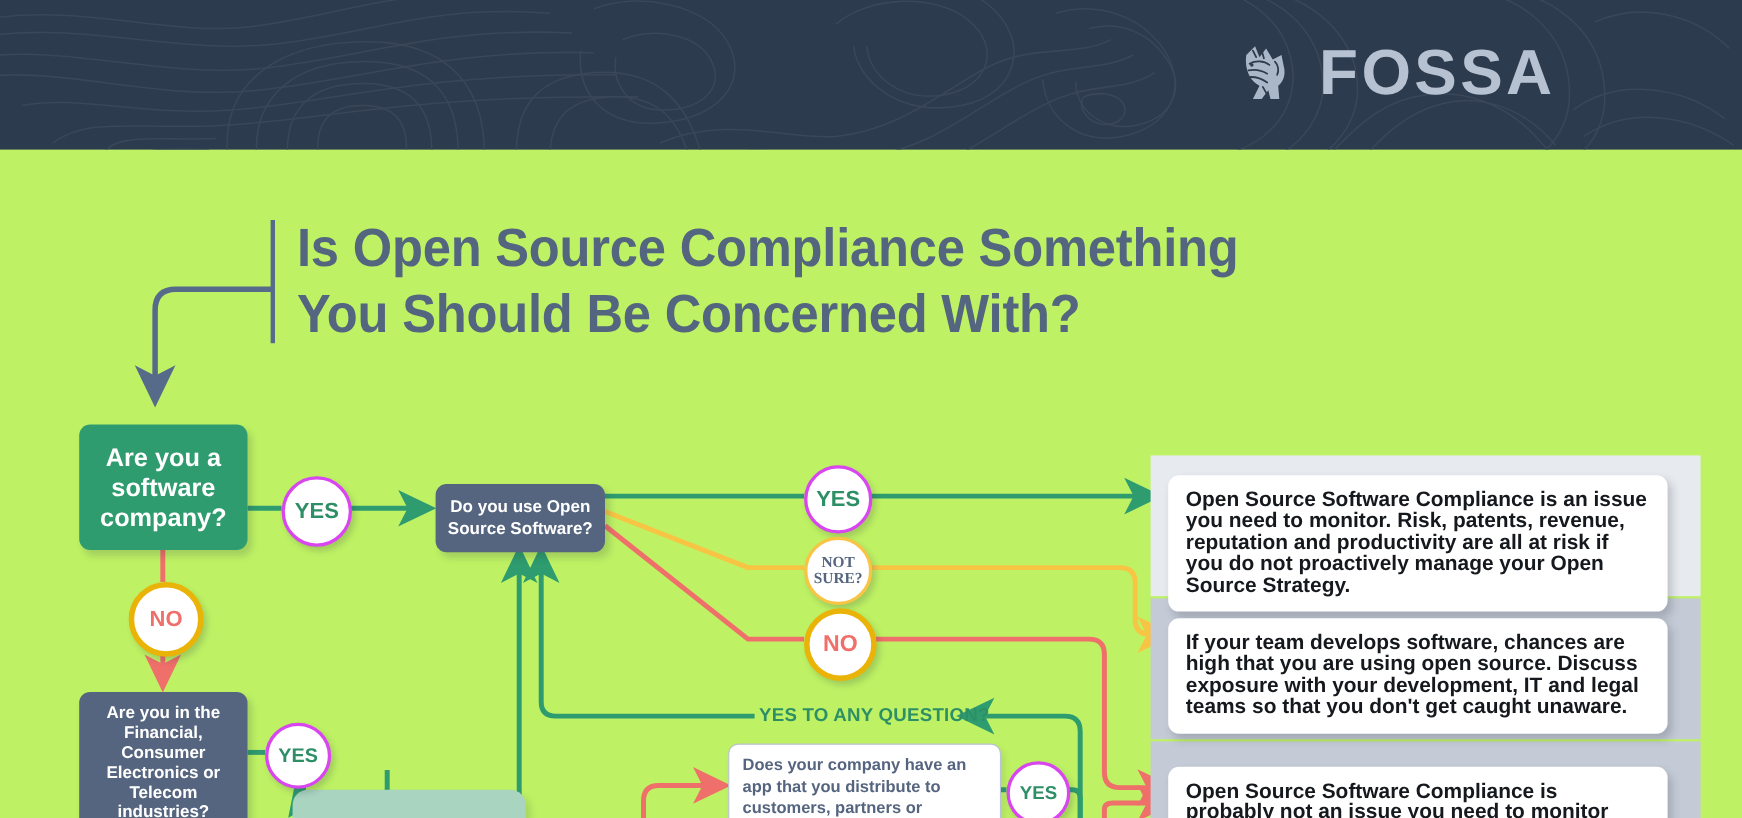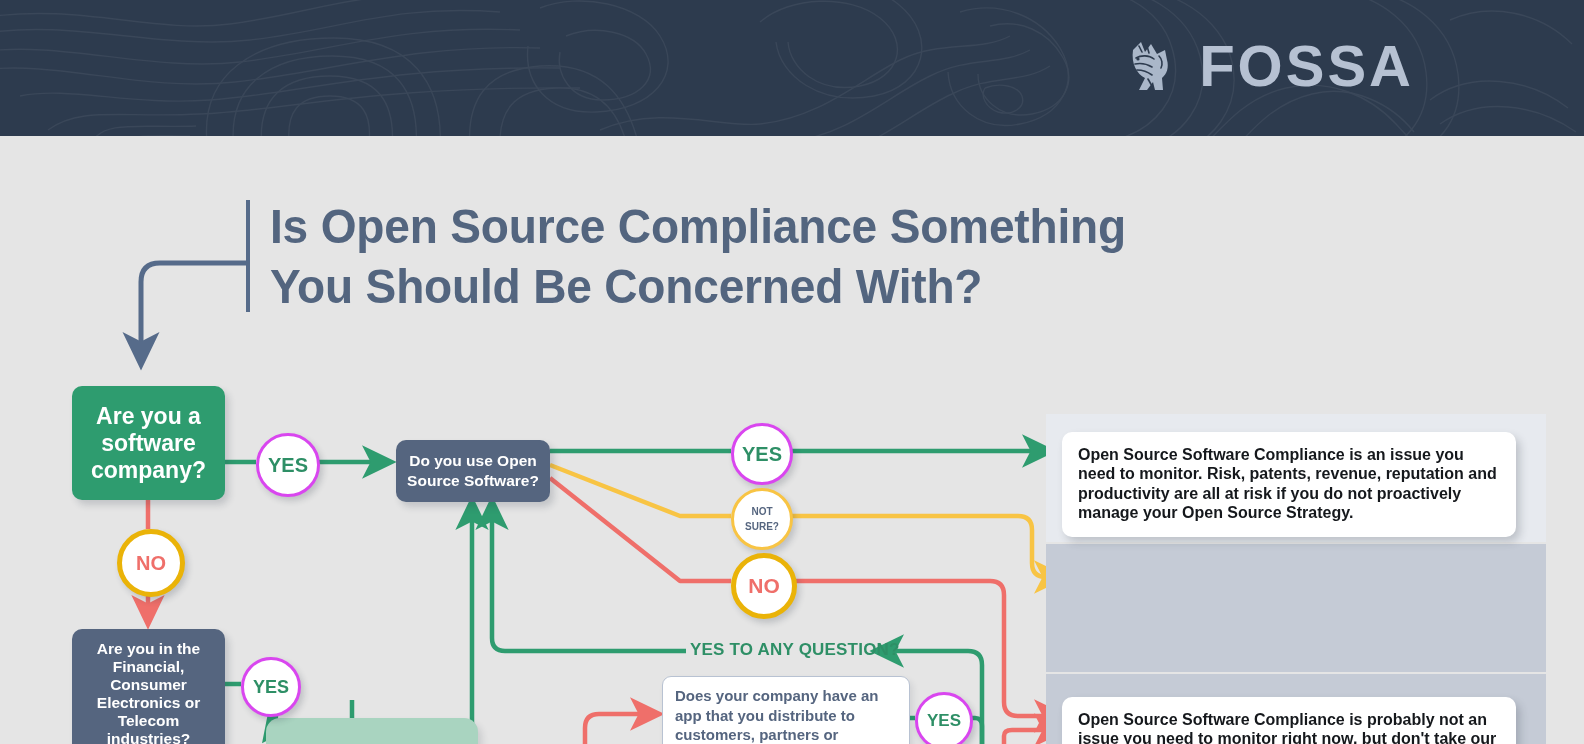--- a/index.html
+++ b/index.html
@@ -2,21 +2,21 @@
 <html><head>
 <meta charset="utf-8">
 <title>Is Open Source Compliance Something You Should Be Concerned With?</title>
 <style>
   html,body{margin:0;padding:0;}
   body{
     width:1584px;height:744px;overflow:hidden;background:#ffffff;
     font-family:"Liberation Sans", sans-serif;
     -webkit-font-smoothing:antialiased;
   }
-  .page{position:relative;width:1584px;height:744px;overflow:hidden;background:#e5e5e5;}
+  .page{position:relative;width:1584px;height:744px;overflow:hidden;background:#bef264;}
 
   
   .header{position:absolute;left:0;top:0;width:1584px;height:136px;background:#2d3b4e;overflow:hidden;}
   .header .topo{position:absolute;left:0;top:0;width:1584px;height:136px;opacity:1;}
   .brand{position:absolute;right:170px;top:34px;display:flex;align-items:center;gap:14px;}
   .brand-mark{width:64px;height:64px;}
   .brand-word{
     font-family:"Liberation Sans", sans-serif;
     font-size:58px;line-height:58px;font-weight:700;letter-spacing:3px;
     color:#b6c1d2;
@@ -62,37 +62,37 @@
   
   .circle{position:absolute;border-radius:50%;background:#ffffff;display:flex;align-items:center;justify-content:center;
       text-align:center;font-weight:700;box-shadow:3px 4px 6px rgba(40,50,65,.20);}
   .c-green{border:3px solid #d946ef;color:#2e8f66;}
   .c-red{border:5px solid #eab308;color:#ef6f6a;}
   .c-yellow{border:3px solid #f8c444;color:#55657f;}
 
   #circ-yes1{left:256px;top:433px;width:58px;height:58px;font-size:20px;}
   #circ-no1{left:117px;top:529px;width:58px;height:58px;font-size:20px;}
   #circ-yes2{left:731px;top:423px;width:56px;height:56px;font-size:20px;}
-  #circ-notsure{left:731px;top:488px;width:56px;height:56px;font-size:10px;line-height:15px;}
+  #circ-notsure{left:731px;top:488px;width:56px;height:56px;font-size:14px;line-height:15px;font-family:Liberation Serif, serif;}
   #circ-no2{left:731px;top:553px;width:56px;height:56px;font-size:21px;}
   #circ-yes3{left:241px;top:657px;width:54px;height:54px;font-size:18px;}
   #circ-yes4{left:915px;top:692px;width:52px;height:52px;font-size:17px;}
 
   
   #yes-any{position:absolute;left:690px;top:640px;font-weight:700;font-size:17px;letter-spacing:.2px;
       color:#2e8f66;font-family:"Liberation Sans Narrow","Liberation Sans",sans-serif;white-space:nowrap;}
 
   
   .panel{position:absolute;left:1046px;width:500px;}
   #panel-1{top:414px;height:128px;background:#e7eaef;}
   #panel-2{top:544px;height:128px;background:#c5cbd6;}
   #panel-3{top:674px;height:70px;background:#c5cbd6;}
   .result{position:absolute;left:1062px;width:420px;background:#fff;border-radius:10px;
       box-shadow:4px 5px 8px rgba(40,50,65,.22);padding:13px 18px 14px 16px;
-      color:#15181c;font-weight:700;font-size:16px;line-height:19.4px;}
+      color:#15181c;font-weight:700;font-size:19px;line-height:19.4px;}
   #result-1{top:432px;}
   #result-2{top:562px;}
   #result-3{top:697px;height:47px;overflow:hidden;}
 </style>
 </head>
 <body>
 
 <div class="page">
 
   <div class="header">
@@ -261,17 +261,20 @@
 
   <div id="yes-any">YES TO ANY QUESTION?</div>
 
   <div class="panel" id="panel-1"></div>
   <div class="panel" id="panel-2"></div>
   <div class="panel" id="panel-3"></div>
 
   <div class="result" id="result-1">
     <span>Open Source Software Compliance is an issue you need to monitor. Risk, patents, revenue, reputation and productivity are all at risk if you do not proactively manage your Open Source Strategy.</span>
   </div>
+  <div class="result" id="result-2">
+    <span>If your team develops software, chances are high that you are using open source. Discuss exposure with your development, IT and legal teams so that you don't get caught unaware.</span>
+  </div>
   <div class="result" id="result-3">
     <span>Open Source Software Compliance is probably not an issue you need to monitor right now, but don't take our</span>
   </div>
 
 </div>
 
 </body></html>

